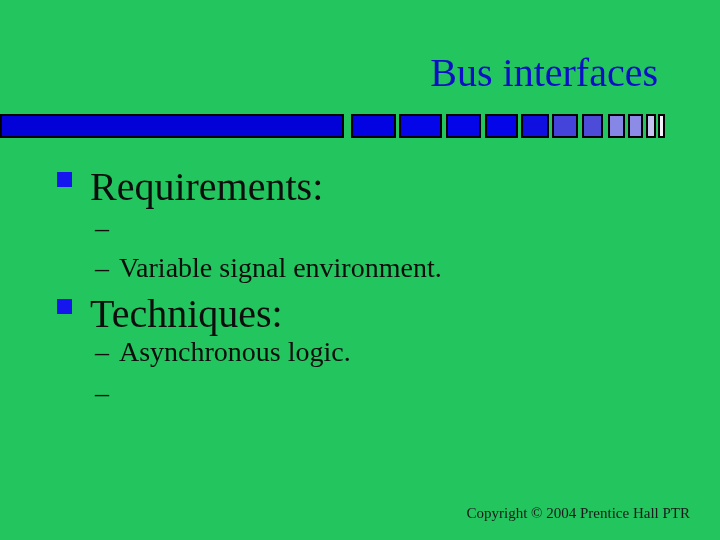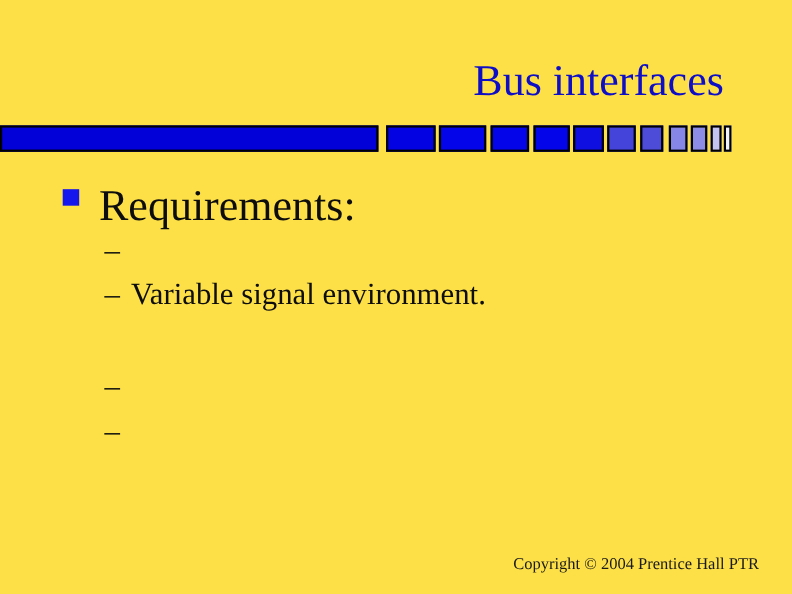--- a/index.html
+++ b/index.html
@@ -1,19 +1,19 @@
 <!DOCTYPE html>
 <html><head>
 <meta charset="utf-8">
 <style>
   html,body{margin:0;padding:0;background:#808080;}
   .slide{
     position:relative;
     width:720px;height:540px;
-    background:#fde047;
+    background:#22c55e;
     overflow:hidden;
     font-family:"Liberation Serif","DejaVu Serif",serif;
   }
   .slide-title{
     position:absolute;
     top:53px;right:62px;
     font-size:40px;
     line-height:1.0;
     color:#0e0ec6;
     white-space:nowrap;
@@ -105,23 +105,28 @@
 
     <div class="bullet-l2" style="top:212px">
       <span class="dash">–</span>
     </div>
 
     <div class="bullet-l2" style="top:252px">
       <span class="dash">–</span>
       <span>Variable signal environment.</span>
     </div>
 
+    <div class="bullet-l1" style="top:291px">
+      <span class="bullet-square" style="background: rgb(21, 21, 238);"></span>
+      <span>Techniques:</span>
+    </div>
 
     <div class="bullet-l2" style="top:336px">
       <span class="dash">–</span>
+      <span>Asynchronous logic.</span>
     </div>
 
     <div class="bullet-l2" style="top:377px">
       <span class="dash">–</span>
     </div>
 
   </div>
 
 
   <div class="footer-right">Copyright © 2004 Prentice Hall PTR</div>

